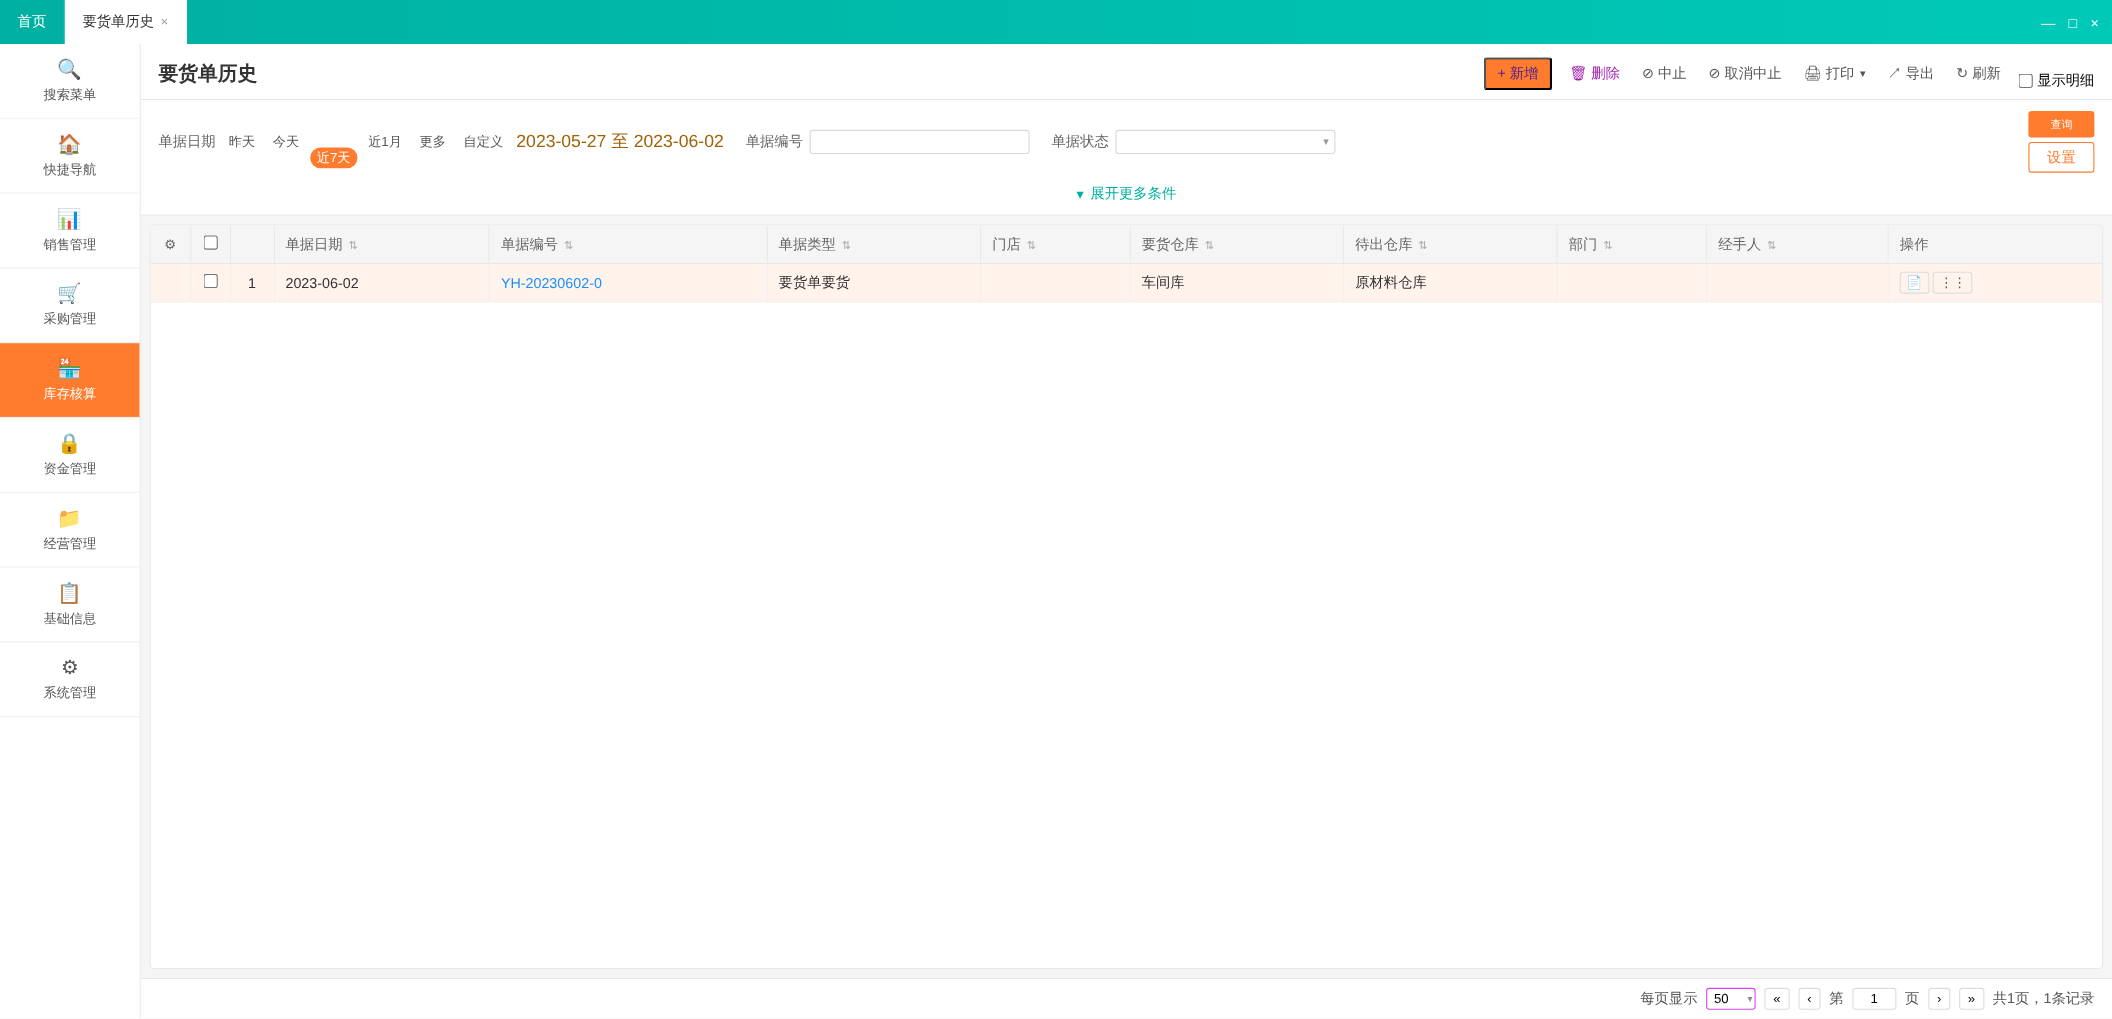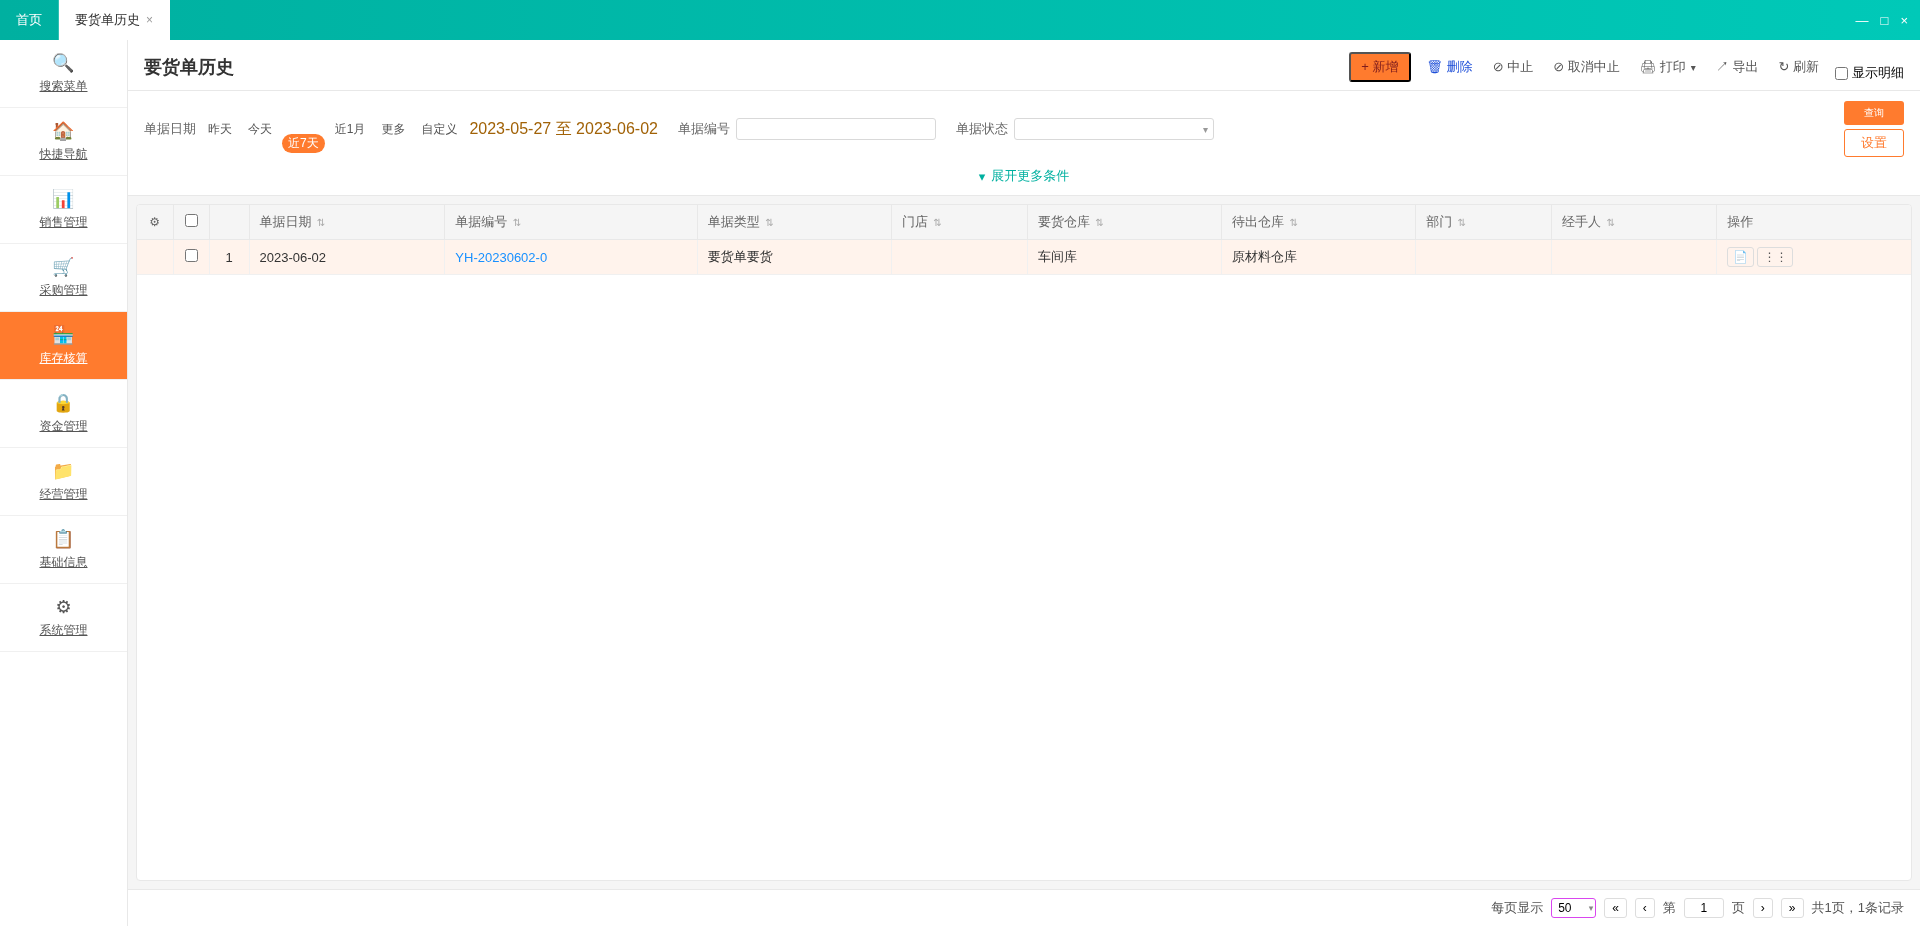--- a/index.html
+++ b/index.html
@@ -75,21 +75,21 @@
       cursor: pointer;
       color: #555;
       border-bottom: 1px solid #f0f0f0;
       gap: 4px;
     }
     .sidebar-item.active {
       background: #ff7b2e;
       color: white;
     }
     .sidebar-item .icon { font-size: 18px; }
-    .sidebar-item .label { font-size: 12px; text-decoration: underline; }
+    .sidebar-item .label { font-size: 12px; }
 
     
     .content {
       flex: 1;
       display: flex;
       flex-direction: column;
       overflow: hidden;
       background: #f5f5f5;
     }
 
@@ -116,25 +116,25 @@
       display: flex;
       align-items: center;
       gap: 3px;
       cursor: pointer;
       color: #555;
       font-size: 12px;
       padding: 2px 4px;
     }
     .toolbar-btn.primary {
       background: #ff7b2e;
-      color: #7f1d1d;
+      color: #4c1d95;
       padding: 4px 10px;
       border-radius: 3px;
     }
-    .toolbar-btn.danger { color: #1d4ed8; }
+    .toolbar-btn.danger { color: #a21caf; }
     .toolbar-btn.has-arrow::after {
       content: '▾';
       font-size: 10px;
       margin-left: 2px;
     }
 
     
     .filter-area {
       background: white;
       padding: 10px 16px;

